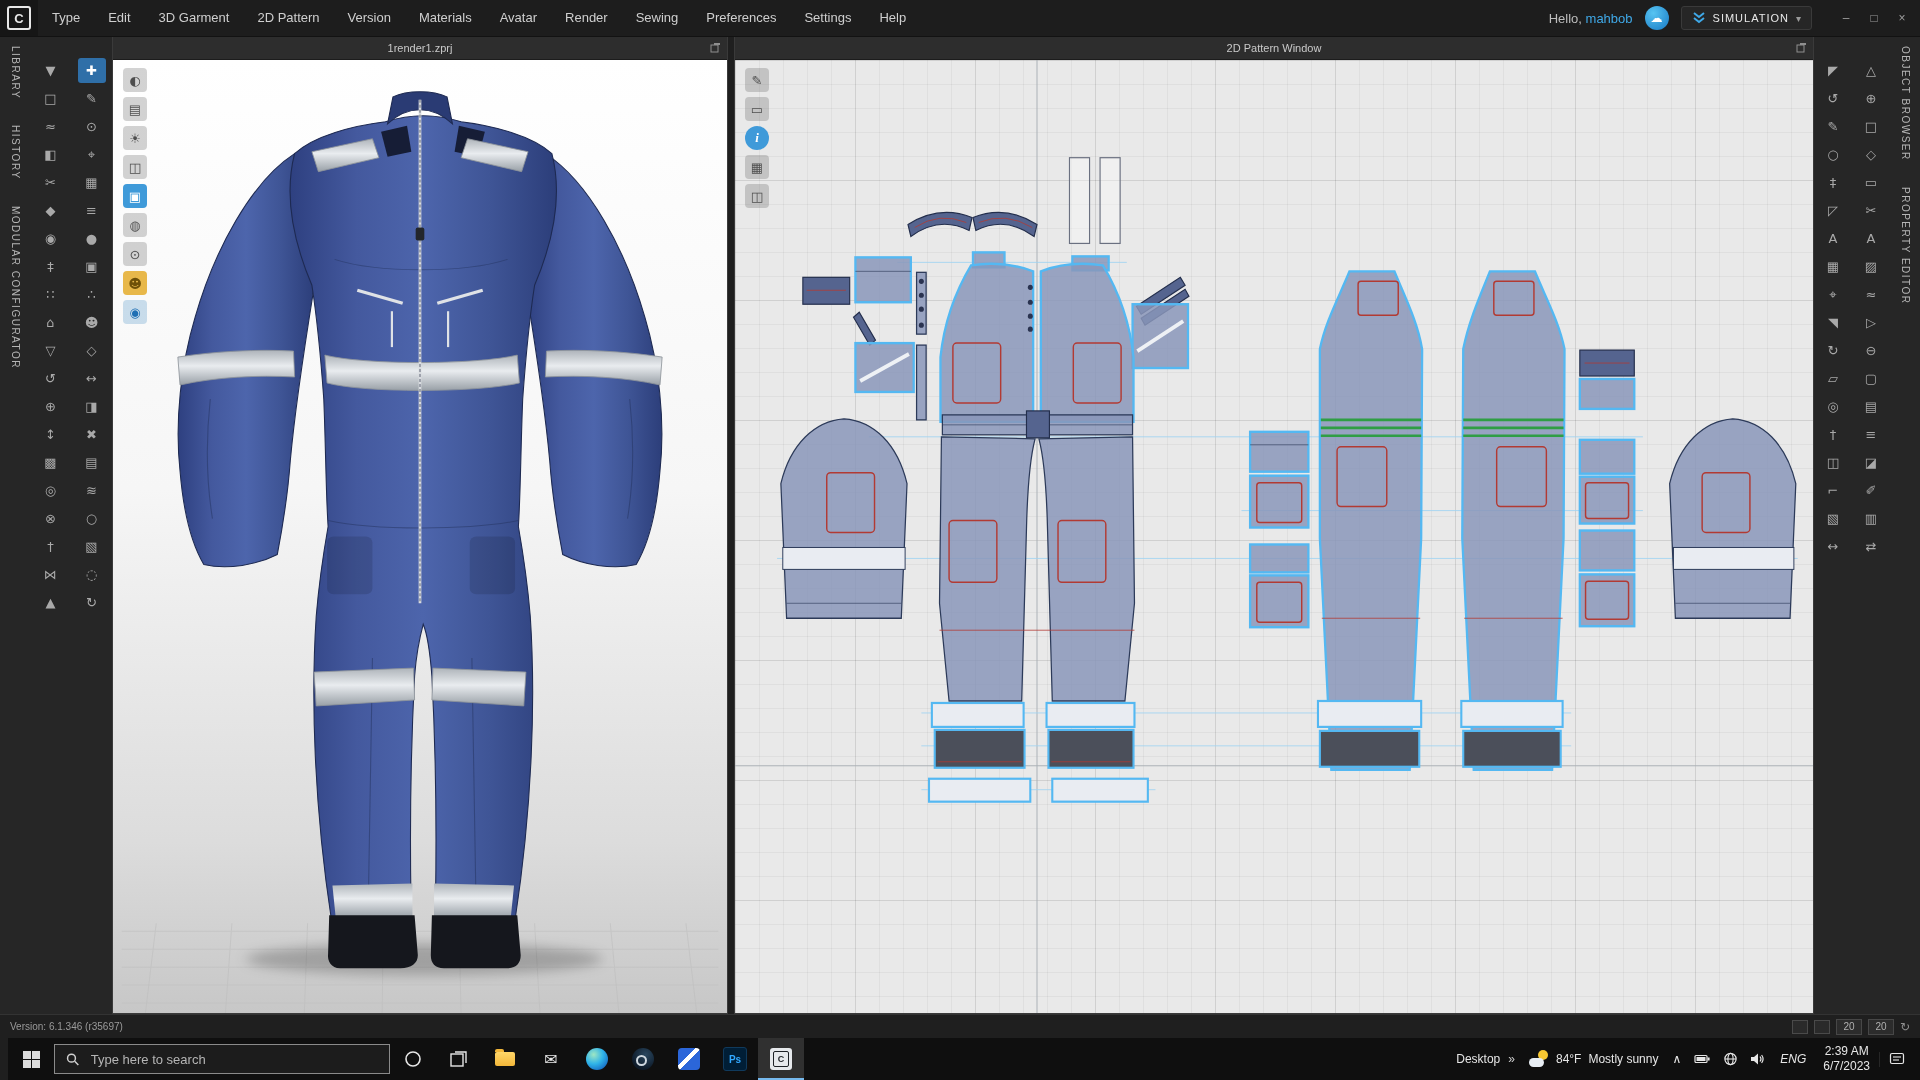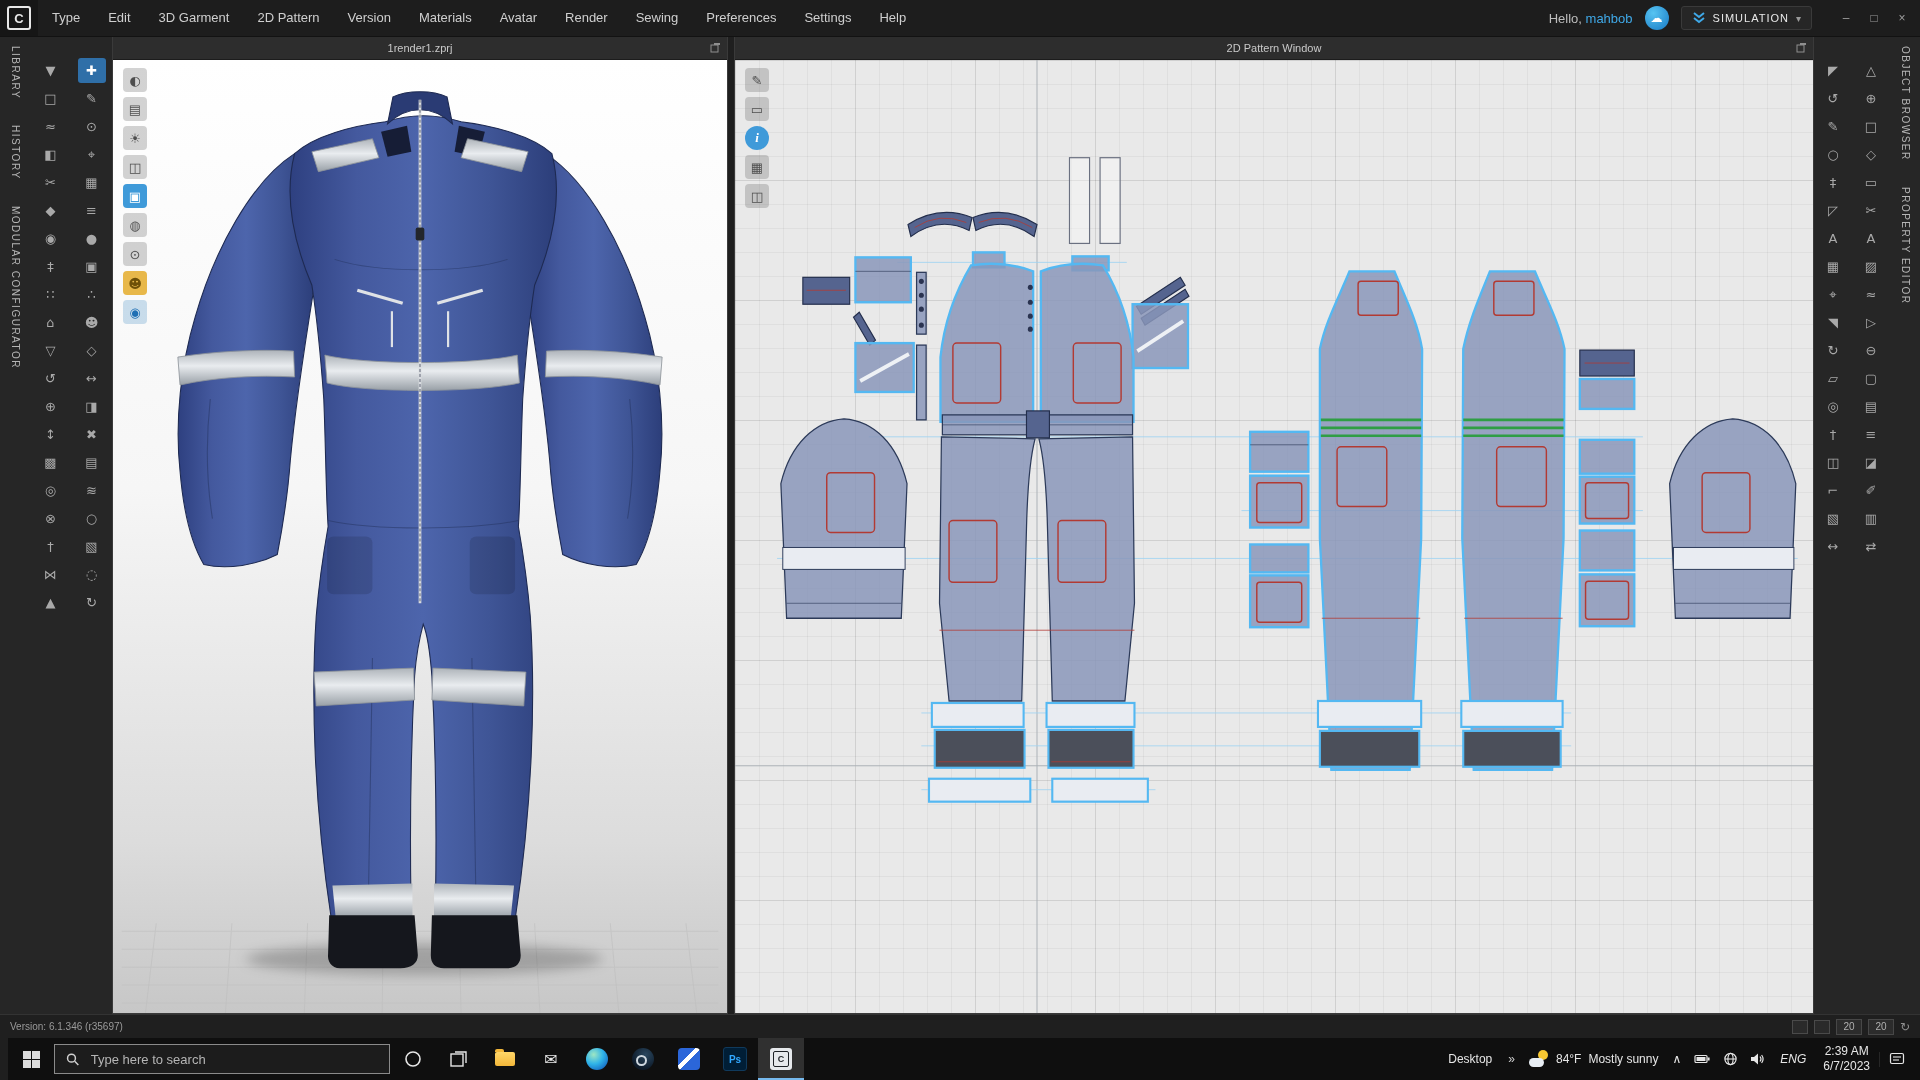--- a/index.html
+++ b/index.html
@@ -119,21 +119,21 @@
   .steam-ic{width:22px;height:22px;border-radius:50%;background:radial-gradient(circle at 62% 30%,#2a475f,#0e1b2a 70%);position:relative;}
   .steam-ic:after{content:"";position:absolute;left:4px;bottom:4px;width:7px;height:7px;border:2px solid #cfd8e0;border-radius:50%;}
   .media-ic{width:22px;height:22px;border-radius:4px;background:linear-gradient(135deg,#2b66d9 40%,#ffffff 40%,#ffffff 54%,#2b66d9 54%);}
   .ps-ic{width:22px;height:22px;border-radius:3px;background:#001e36;border:1px solid #103a5c;color:#31a8ff;
     font-size:10px;font-weight:bold;display:flex;align-items:center;justify-content:center;}
   .clo-tile{width:22px;height:22px;border-radius:3px;background:#e6e9ec;display:flex;align-items:center;justify-content:center;}
   .clo-tile .cb{width:14px;height:14px;border:1.5px solid #1d2126;border-radius:2px;color:#1d2126;font-size:9px;
     font-weight:bold;display:flex;align-items:center;justify-content:center;}
   .tray{margin-left:auto;display:flex;align-items:center;color:#e6e6e6;font-size:12px;}
   .tray-item{display:flex;align-items:center;padding:0 7px;height:100%;cursor:pointer;}
-  .desktop-lbl{gap:16px;}
+  .desktop-lbl{gap:8px;}
   .chev-dbl{color:#cfcfcf;font-size:12px;}
   .weather{gap:7px;}
   .sun-cloud{position:relative;width:20px;height:18px;}
   .sun-cloud .sun{position:absolute;right:1px;top:0;width:10px;height:10px;border-radius:50%;background:#f8c832;}
   .sun-cloud .cloud{position:absolute;left:0;bottom:1px;width:15px;height:9px;border-radius:5px;background:#e8eef4;}
   .tray-ic{padding:0 6px;display:flex;align-items:center;}
   .lang{padding:0 8px;font-style:italic;}
   .clock{display:flex;flex-direction:column;align-items:center;justify-content:center;line-height:1.25;
     padding:0 9px;font-size:12px;}
   .notif{width:34px;display:flex;align-items:center;justify-content:center;border-left:1px solid #262626;}

